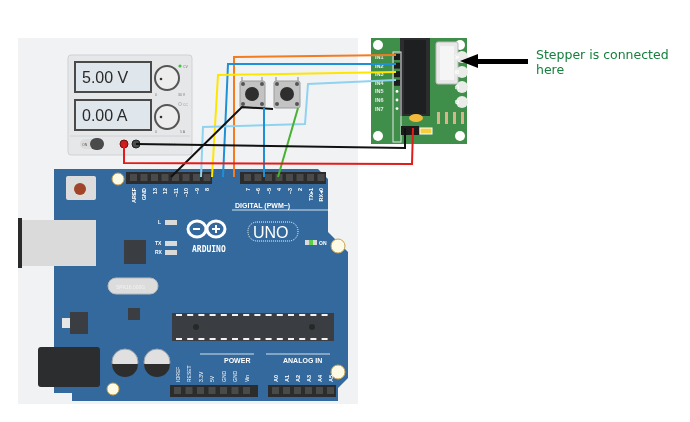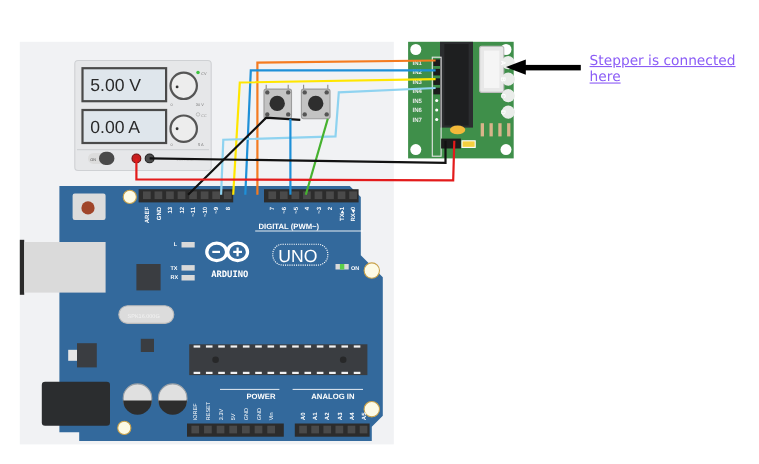--- a/index.html
+++ b/index.html
@@ -1,19 +1,19 @@
 <!DOCTYPE html>
 <html><head>
   <meta charset="utf-8">
   <style>
     html,body{margin:0;padding:0;background:#ffffff;}
     body{width:690px;height:422px;position:relative;overflow:hidden;font-family:"Liberation Sans",sans-serif;}
     #canvas{position:absolute;left:18px;top:38px;width:340px;height:366px;background:#f1f2f4;}
     svg{position:absolute;left:0;top:0;}
-    .annot{position:absolute;left:536px;top:47px;font-family:"DejaVu Sans",sans-serif;font-size:12.5px;color:#8b5cf6;text-decoration:underline;}
+    .annot{position:absolute;left:536px;top:47px;font-family:"DejaVu Sans",sans-serif;font-size:12.5px;color:#15803d;}
   </style>
 </head>
 <body>
 
 <div id="canvas"></div>
 
 <svg width="690" height="422" viewBox="0 0 690 422">
 
   <g>
     <rect x="68" y="55" width="124" height="100" rx="3" fill="#e6e7e9" stroke="#cfd1d4"></rect>

